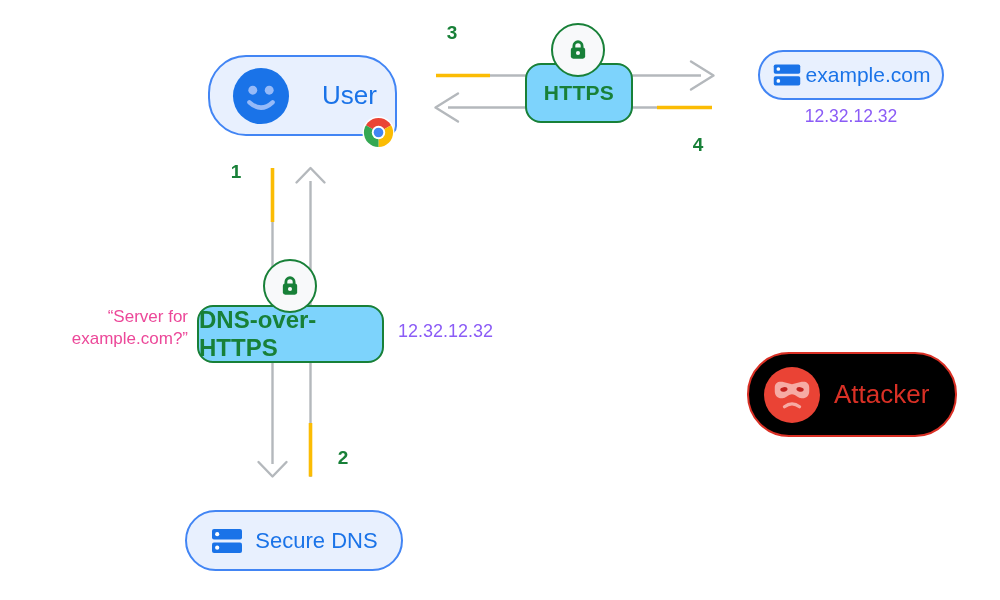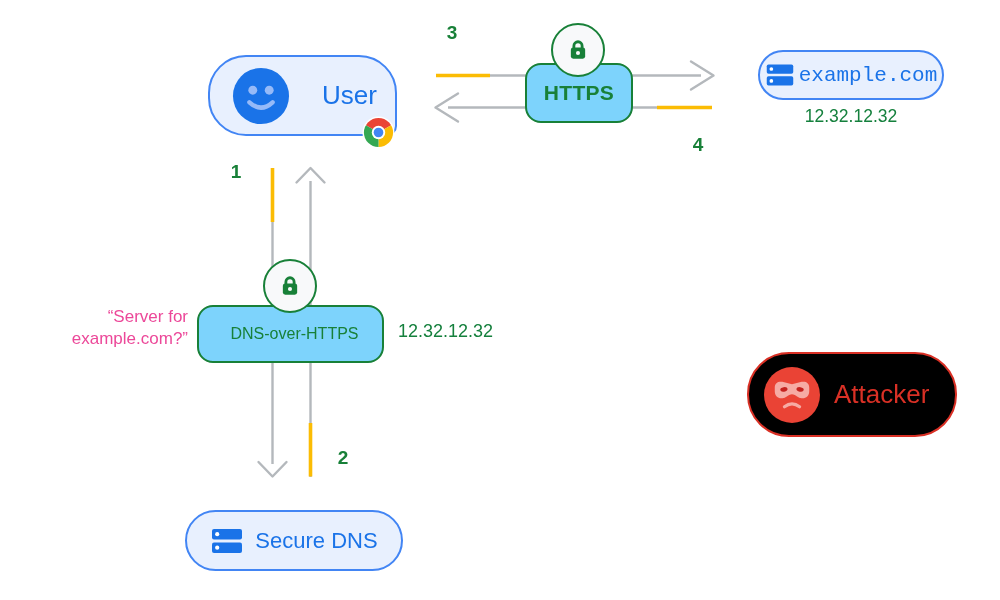--- a/index.html
+++ b/index.html
@@ -21,27 +21,27 @@
   
   #user-node{left:208px;top:55px;width:189px;height:81px;border-radius:38px 38px 10px 38px;padding-left:22px;gap:32px;}
   #user-node .label{font-size:26px;font-weight:500;}
   #chrome-logo{position:absolute;left:151px;top:58px;width:35px;height:35px;}
   
   #https-node{left:525px;top:63px;width:108px;height:60px;border-radius:16px;}
   #https-node .label{font-size:21px;font-weight:600;letter-spacing:.3px;}
   .lock-badge{width:54px;height:54px;border-radius:50%;background:#F8F9FA;border:2px solid #188038;}
   #https-lock{left:551px;top:23px;}
   
-  #example-node{left:758px;top:50px;width:186px;height:50px;border-radius:25px;justify-content:center;gap:4px;font-family:Liberation Mono, monospace;}
+  #example-node{left:758px;top:50px;width:186px;height:50px;border-radius:25px;justify-content:center;gap:4px;}
   #example-node .label{font-size:21px;font-weight:500;}
-  .ip-text{position:absolute;z-index:2;color:#15803d;font-weight:500;}
+  .ip-text{position:absolute;z-index:2;color:#8b5cf6;font-weight:500;}
   #example-ip{left:758px;top:106px;width:186px;text-align:center;font-size:17.5px;}
   
   #doh-node{left:197px;top:305px;width:187px;height:58px;border-radius:16px;}
-  #doh-node .label{font-size:16px;font-weight:400;margin-left:8px;}
+  #doh-node .label{font-size:24px;font-weight:700;}
   #doh-lock{left:263px;top:259px;}
   #doh-ip{left:398px;top:321px;font-size:18px;}
   
   #query-text{position:absolute;left:30px;top:306px;width:158px;text-align:right;
     color:#ec4899;font-size:17px;line-height:22px;z-index:2;}
   
   #securedns-node{left:185px;top:510px;width:218px;height:61px;border-radius:31px;justify-content:center;gap:11px;}
   #securedns-node .label{font-size:22px;font-weight:500;}
   
   #attacker-node{left:747px;top:352px;width:210px;height:85px;border-radius:42px;padding-left:15px;gap:14px;}

